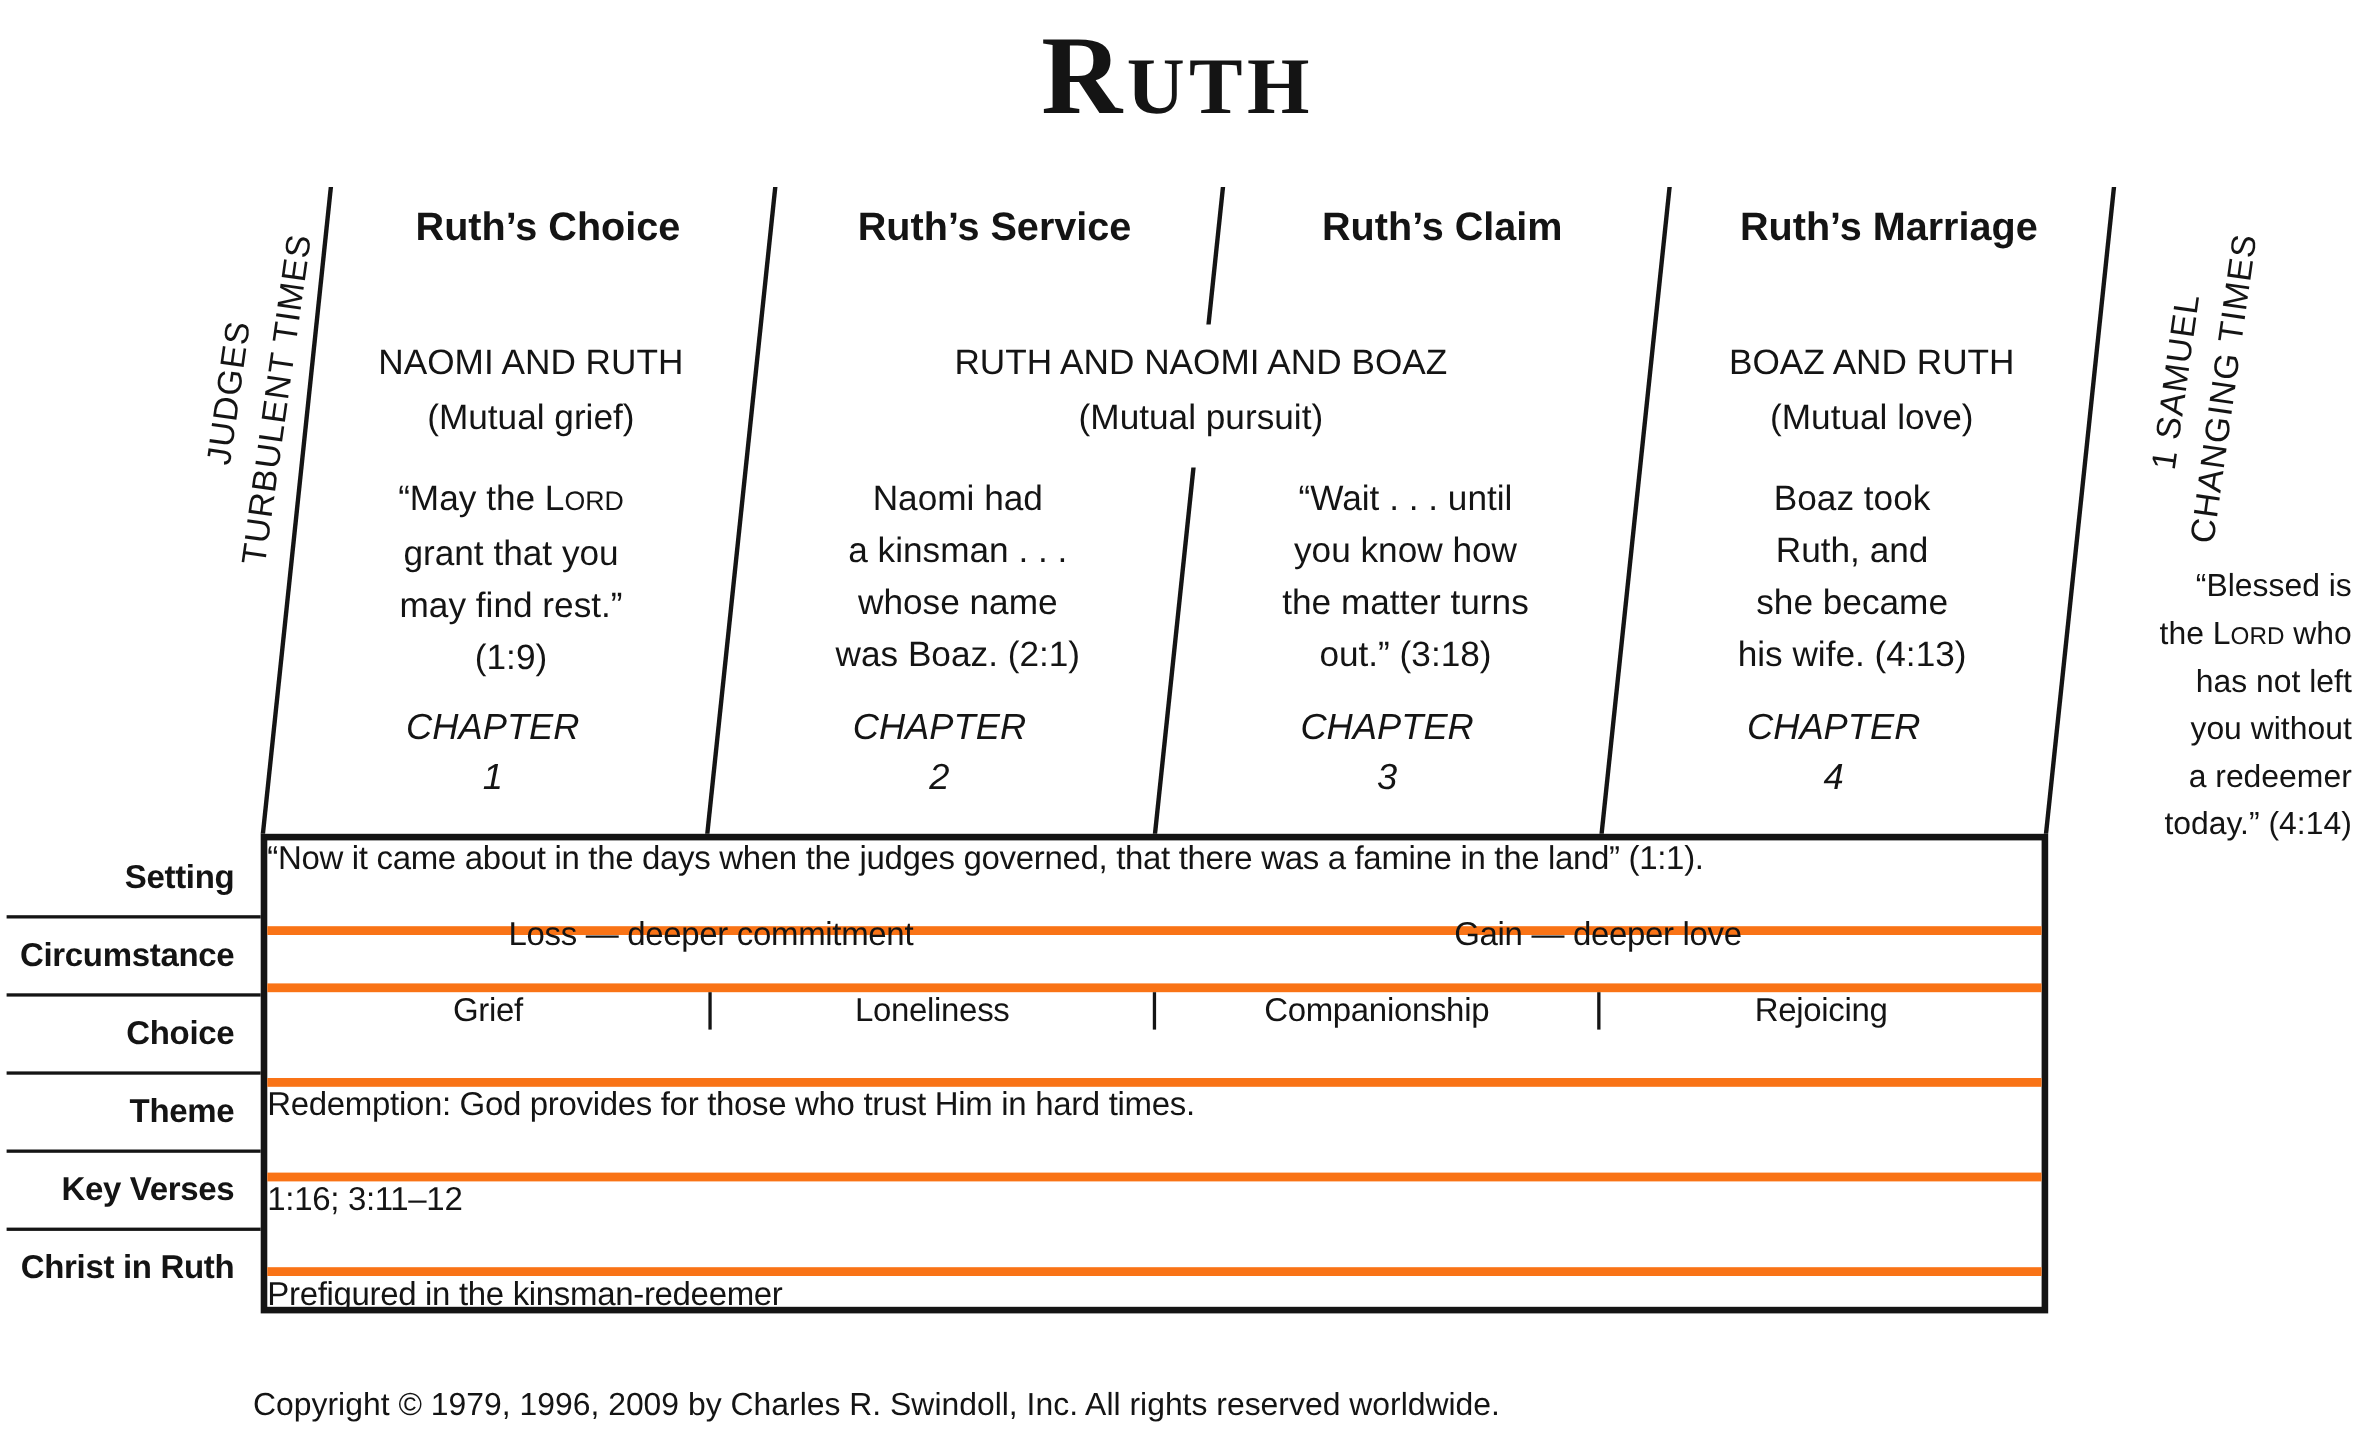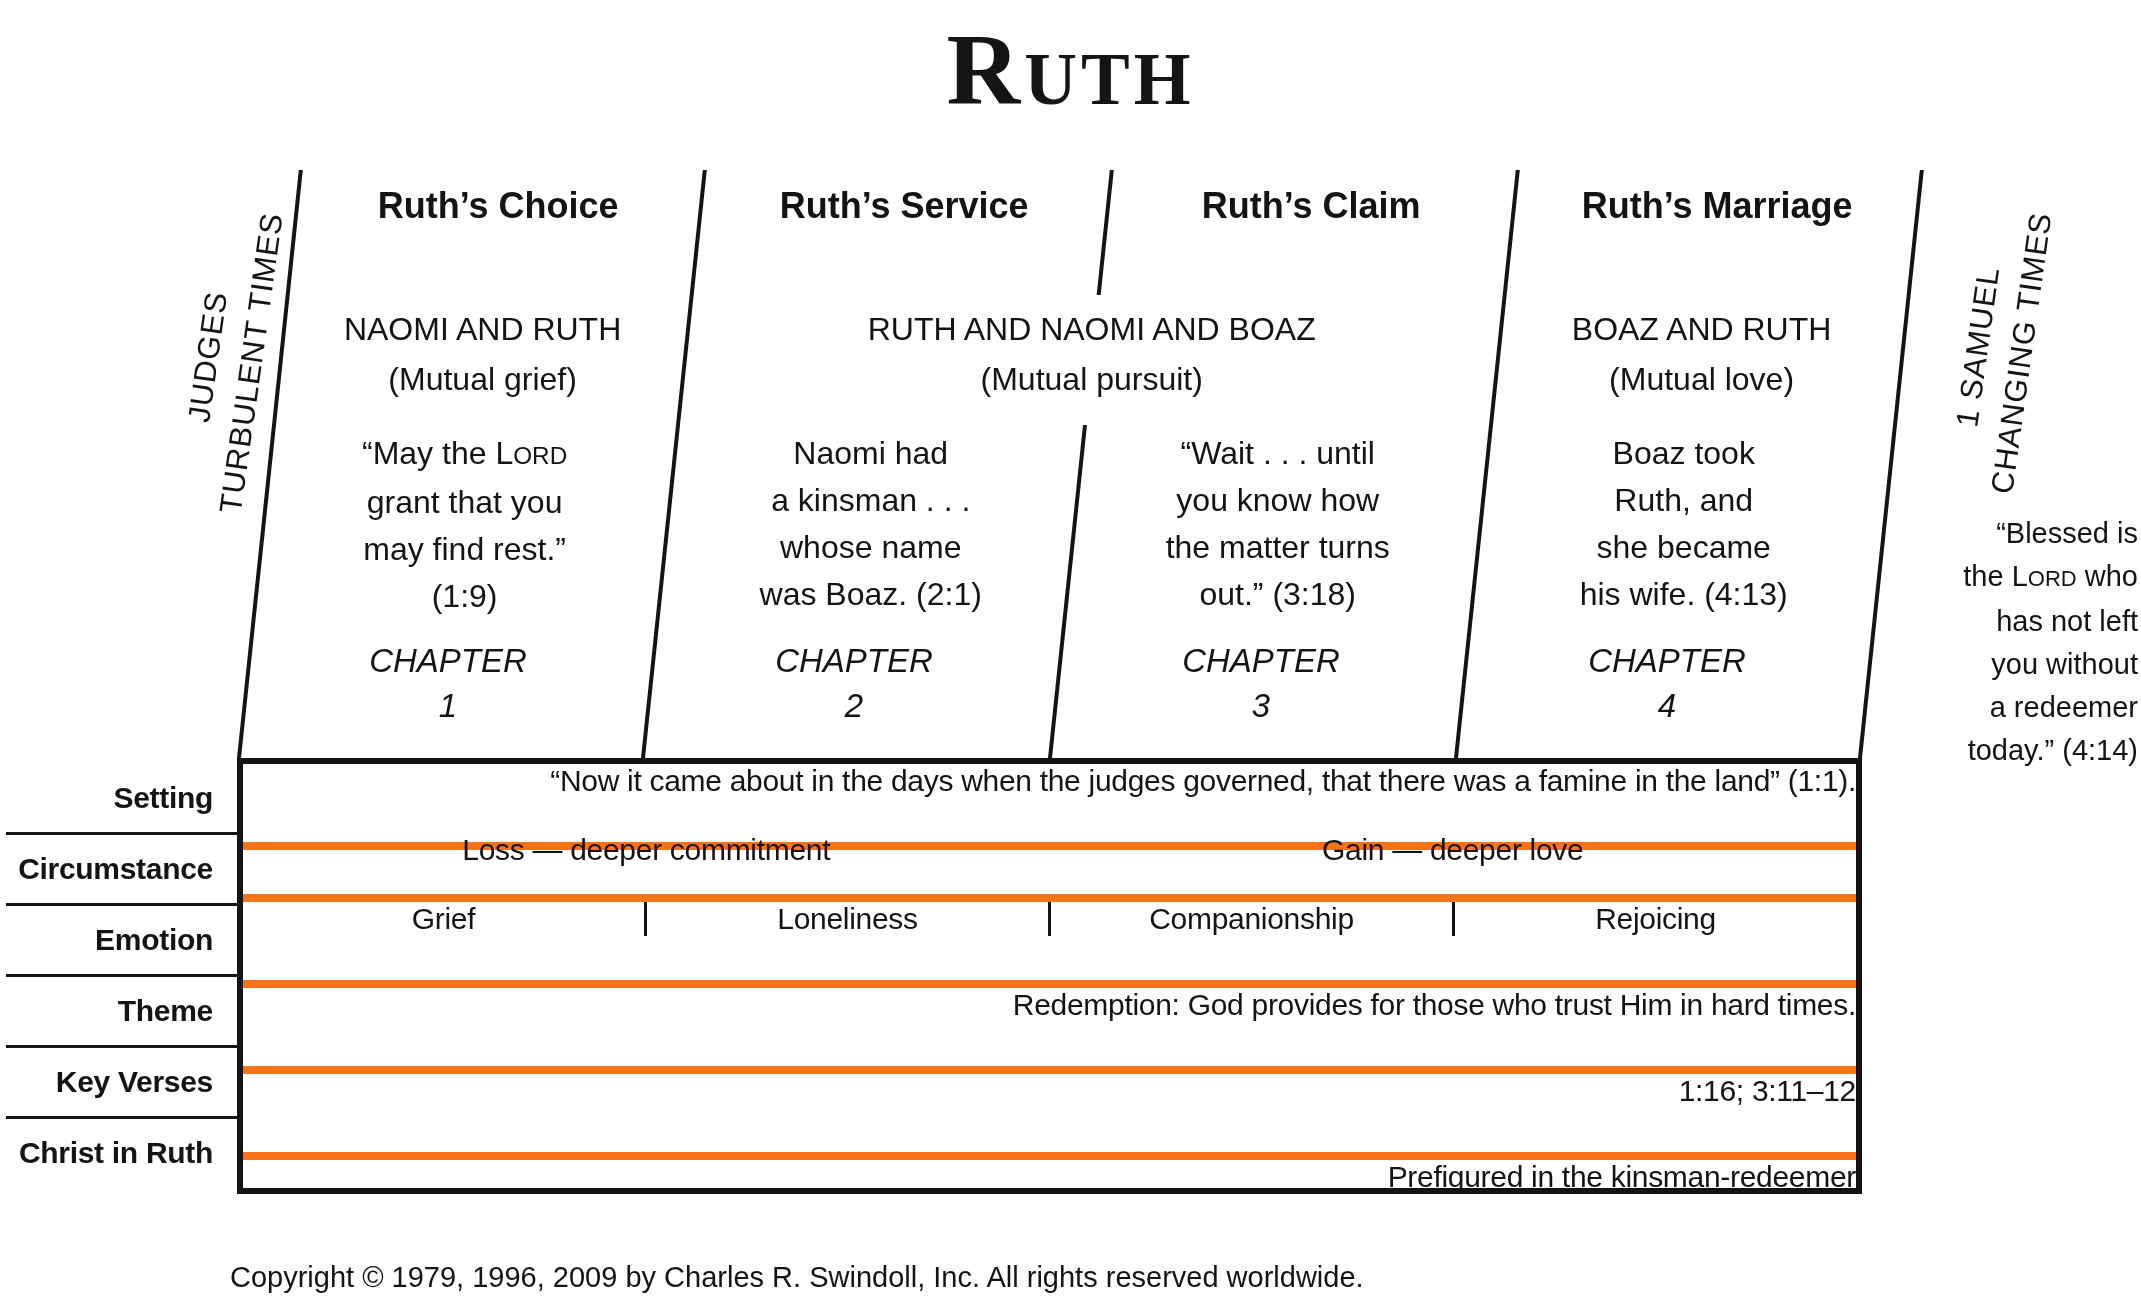--- a/index.html
+++ b/index.html
@@ -50,21 +50,21 @@
     position:absolute;left:1888px;top:512px;width:250px;
     font-size:29px;line-height:43px;text-align:right;
   }
   
   .grid{
     position:absolute;left:237px;top:758px;width:1625px;height:436px;
     border:6px solid #141414;box-sizing:border-box;
     display:flex;flex-direction:column;
   }
   .grow{
-    flex:1 1 0;display:flex;align-items:center;justify-content:flex-end;
+    flex:1 1 0;display:flex;align-items:center;justify-content:flex-start;
     position:relative;font-size:30px;letter-spacing:-0.3px;box-sizing:border-box;
   }
   .grow + .grow{border-top:8px solid #f97316;margin-top:44px;}
   .halfcell{position:absolute;top:0;bottom:0;width:50%;display:flex;align-items:center;justify-content:center;}
   .halfcell.h0{left:0;} .halfcell.h1{left:50%;}
   .qcell{flex:1 1 0;display:flex;align-items:center;justify-content:center;box-sizing:border-box;height:100%;}
   .qcell + .qcell{border-left:3px solid #141414;}
   .emotion-row{justify-content:stretch;padding:0;}
   
   .gutter{
@@ -138,21 +138,21 @@
       <div>CHAPTER</div>
       <div>4</div>
     </div>
   </div>
 
   <div class="side-note">“Blessed is<br>the L<span class="sc">ORD</span> who<br>has not left<br>you without<br>a redeemer<br>today.” (4:14)</div>
 
   <div class="gutter">
     <div class="glabel">Setting</div>
     <div class="glabel">Circumstance</div>
-    <div class="glabel">Emotion</div>
+    <div class="glabel">Choice</div>
     <div class="glabel">Theme</div>
     <div class="glabel">Key Verses</div>
     <div class="glabel">Christ in Ruth</div>
   </div>
 
   <div class="grid">
     <div class="grow">
       <span>“Now it came about in the days when the judges governed, that there was a famine in the land” (1:1).</span>
     </div>
     <div class="grow">

